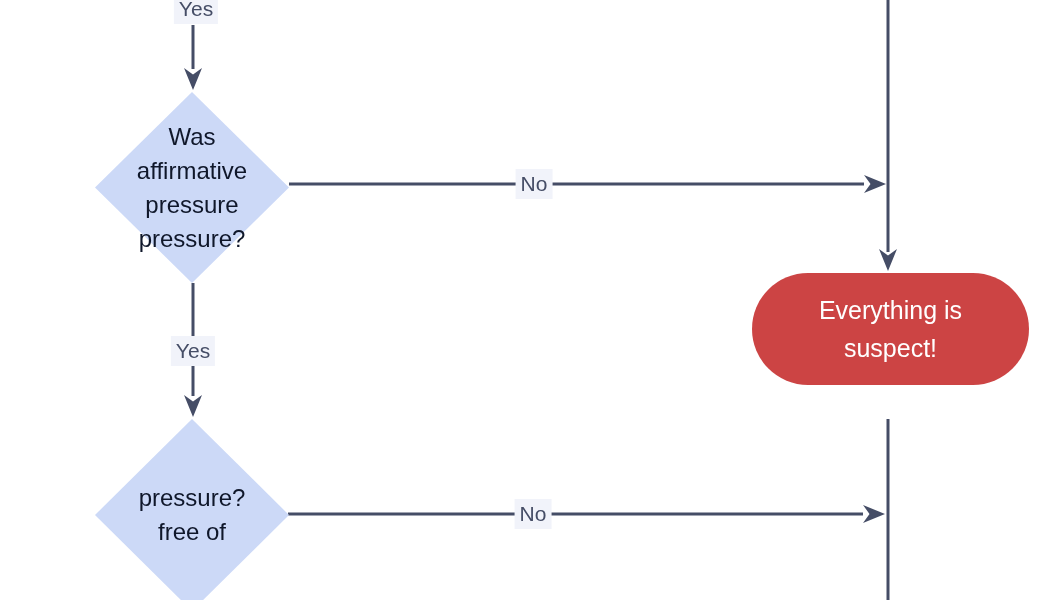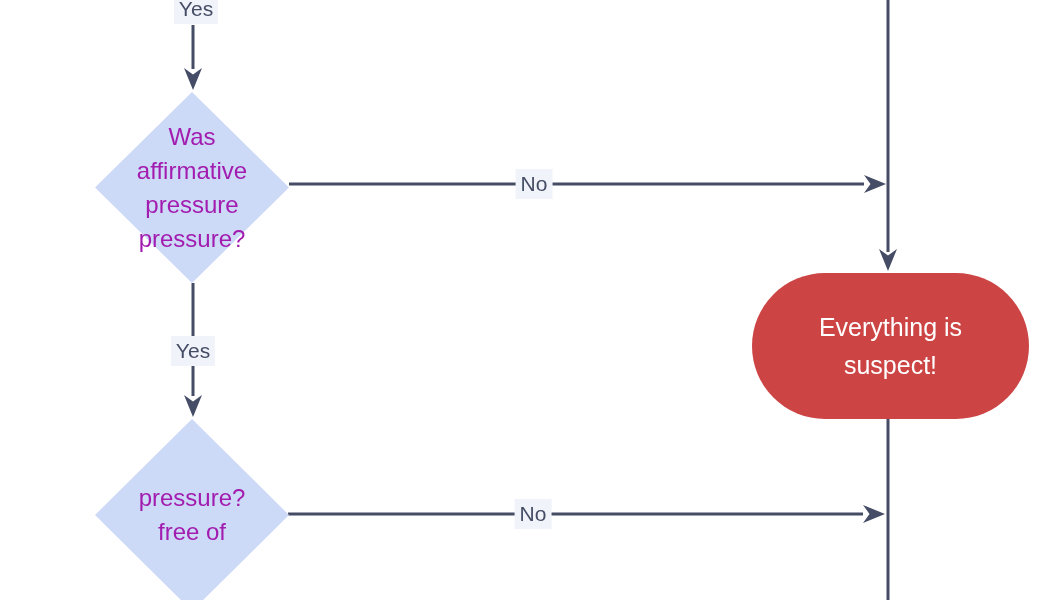--- a/index.html
+++ b/index.html
@@ -45,30 +45,30 @@
   }
   .diamond-text {
     position: absolute;
     left: 50%;
     top: 50%;
     transform: translate(-50%, -50%);
     width: 260px;
     text-align: center;
     font-size: 24px;
     line-height: 34px;
-    color: #a21caf;
+    color: #0f172a;
     z-index: 3;
     white-space: nowrap;
   }
   .stadium-node {
     position: absolute;
     left: 752px;
     top: 273px;
     width: 277px;
-    height: 146px;
+    height: 112px;
     border-radius: 73px;
     background: #cc4444;
     display: flex;
     flex-direction: column;
     align-items: center;
     justify-content: center;
     color: #ffffff;
     font-size: 25px;
     line-height: 38px;
     font-weight: 500;

